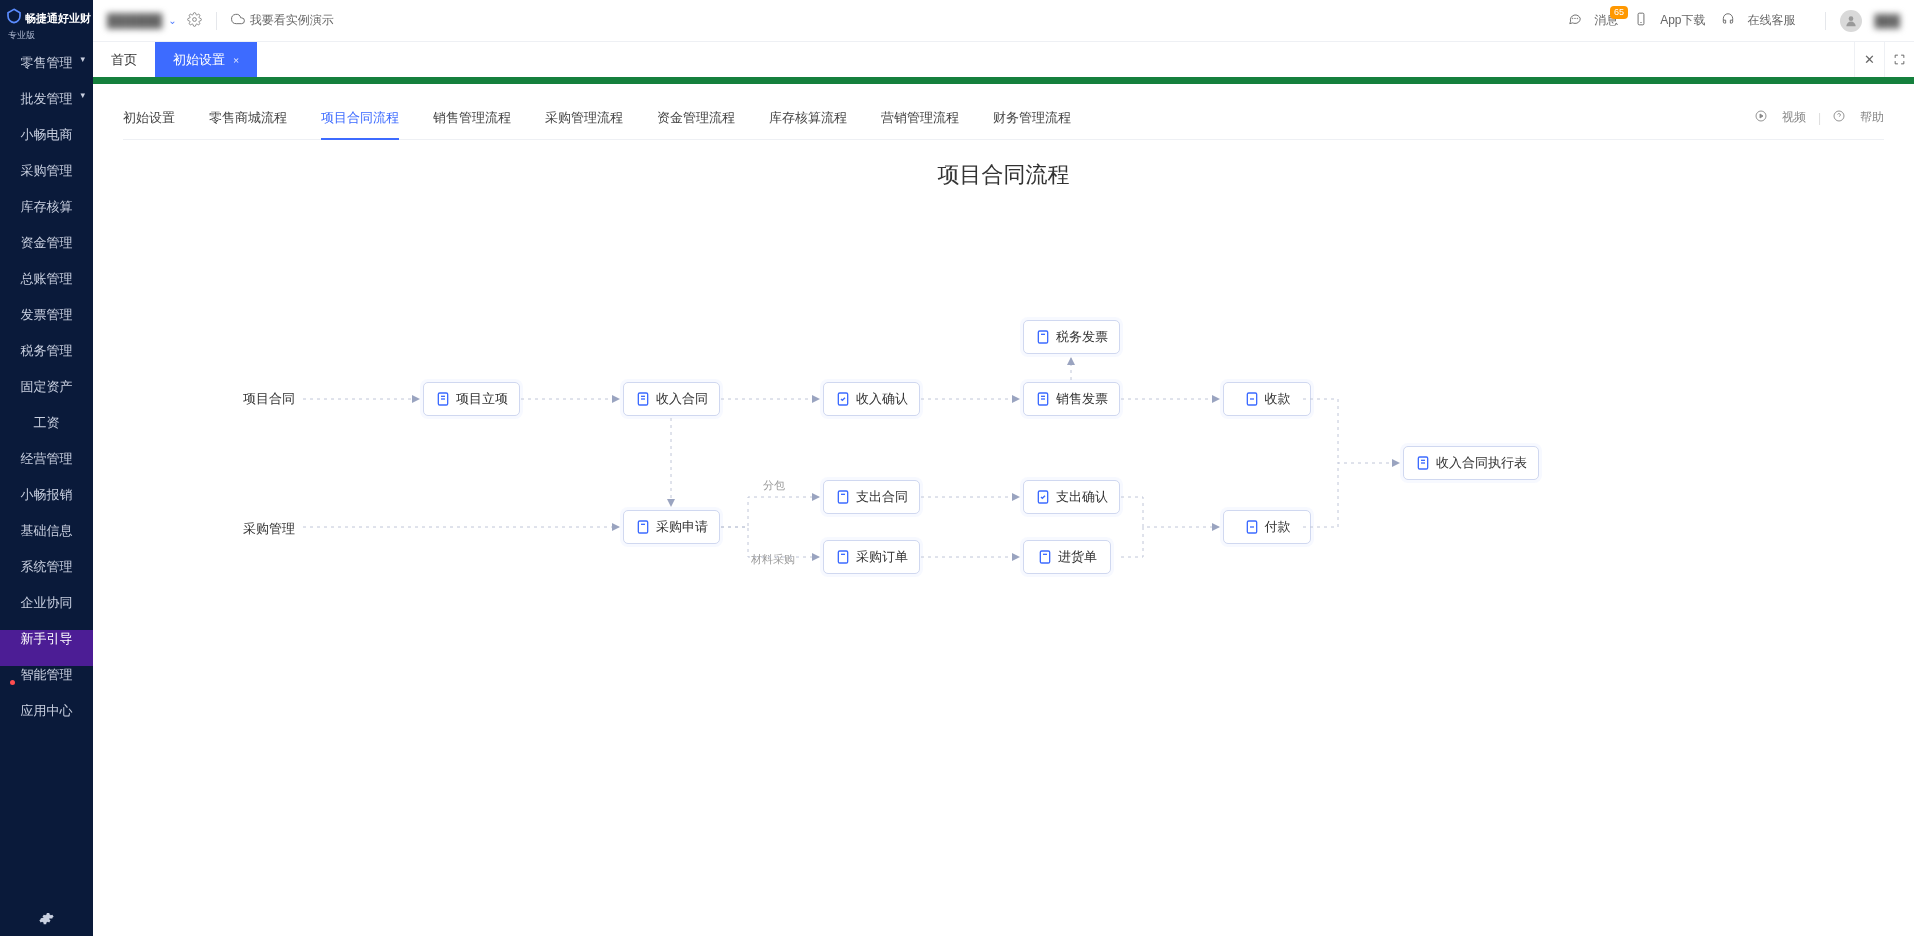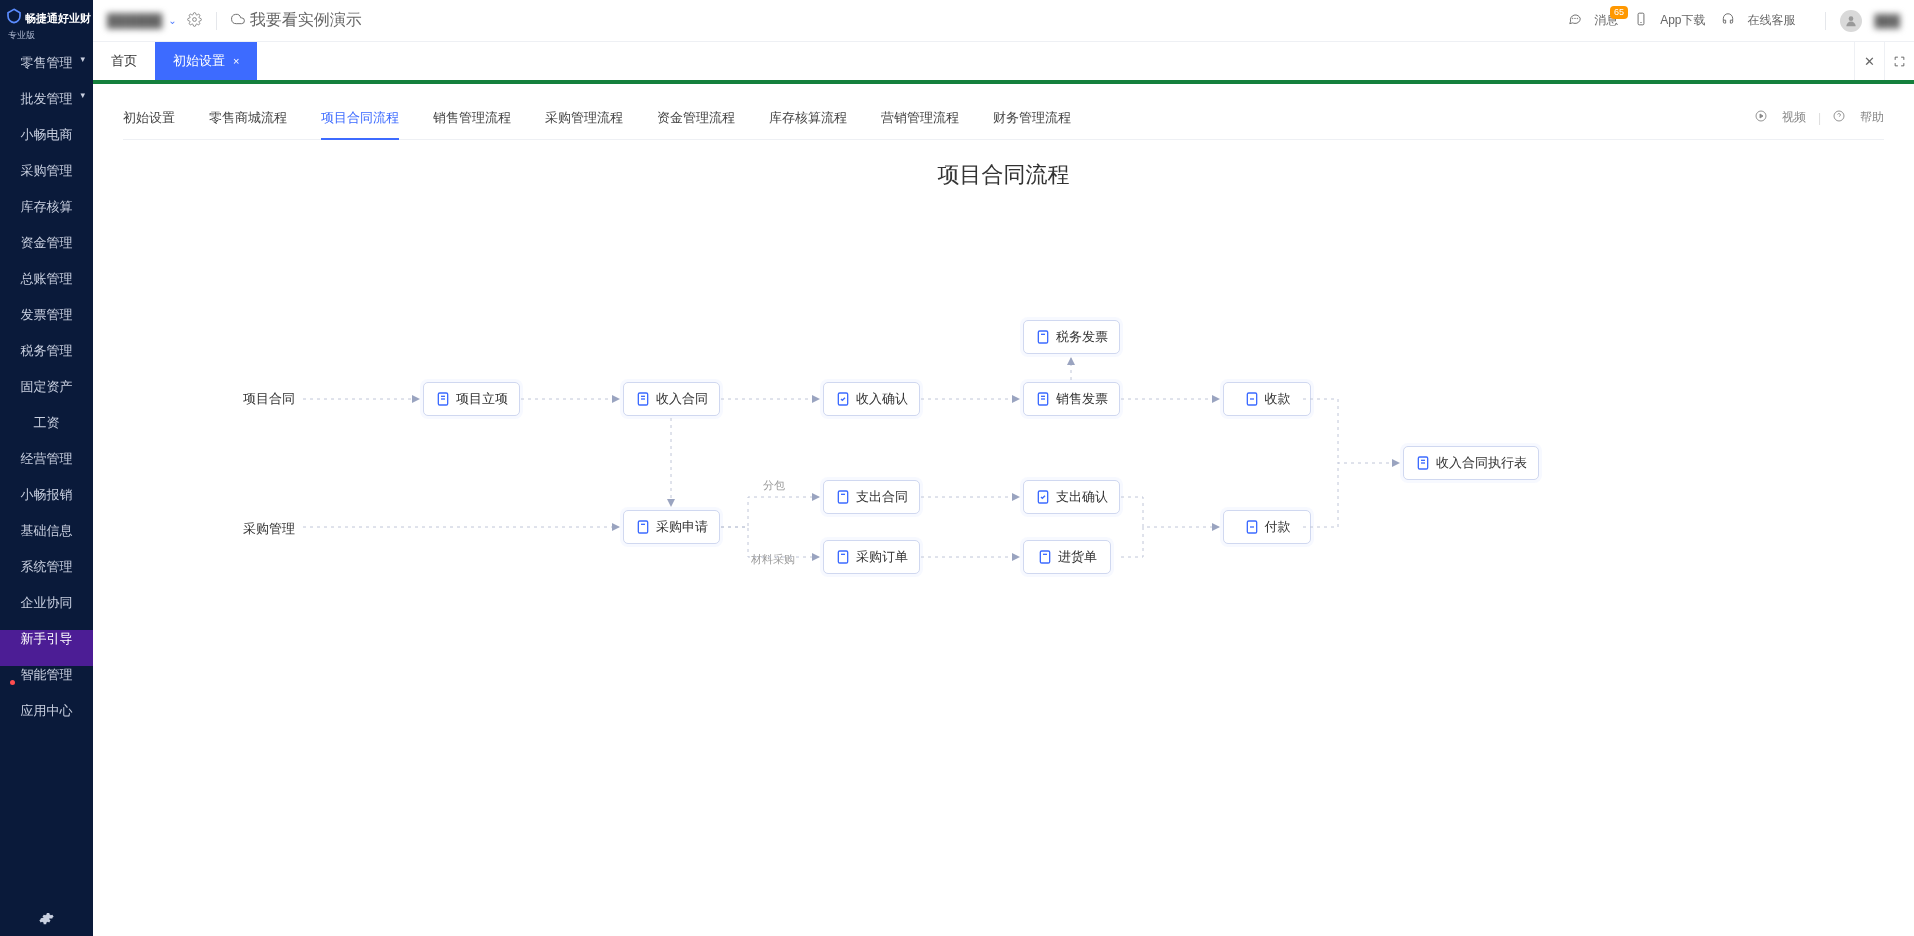--- a/index.html
+++ b/index.html
@@ -22,29 +22,29 @@
 
 
 .main { flex: 1; display: flex; flex-direction: column; min-width: 0; }
 
 
 .topbar { height: 42px; display: flex; align-items: center; padding: 0 14px; border-bottom: 1px solid #eef0f4; }
 .org-name { display: flex; align-items: center; gap: 10px; color: #666; cursor: pointer; filter: blur(3px); }
 .org-caret { color: #4f7cff; font-size: 10px; margin-left: 6px; }
 .top-gear { margin-left: 10px; color: #888; cursor: pointer; }
 .divider-v { width: 1px; height: 18px; background: #e5e7eb; margin: 0 14px; }
-.demo-link { display: flex; align-items: center; gap: 5px; color: #666; cursor: pointer; font-size: 16px; }
+.demo-link { display: flex; align-items: center; gap: 5px; color: #666; cursor: pointer; font-size: 12px; }
 .top-spacer { flex: 1; }
 .top-action { display: flex; align-items: center; gap: 12px; color: #666; margin-right: 16px; cursor: pointer; font-size: 12px; position: relative; }
 .badge { position: absolute; top: -6px; right: -10px; background: #ff9800; color: #fff; border-radius: 4px; font-size: 9px; padding: 0 4px; line-height: 13px; min-width: 16px; text-align: center; }
 .user-avatar { width: 22px; height: 22px; border-radius: 50%; background: #d9d9d9; display: flex; align-items: center; justify-content: center; color: #999; font-size: 11px; }
 .user-name { filter: blur(3px); }
 
 
-.tabline { height: 42px; display: flex; align-items: stretch; border-bottom: 4px solid #15803d; padding: 0; position: relative; }
+.tabline { height: 42px; display: flex; align-items: stretch; border-bottom: 7px solid #15803d; padding: 0; position: relative; font-family: Liberation Serif, serif; }
 .page-tab { display: flex; align-items: center; padding: 0 18px; color: #333; cursor: pointer; font-size: 13px; position: relative; }
 .page-tab.active { background: #3d6bff; color: #fff; }
 .page-tab .close-x { margin-left: 8px; font-size: 11px; }
 .tab-actions { position: absolute; right: 0; display: flex; align-items: center; height: 100%; }
 .tab-action-btn { width: 30px; height: 100%; display: flex; align-items: center; justify-content: center; cursor: pointer; color: #666; border-left: 1px solid #eef0f4; }
 
 
 .content { flex: 1; padding: 20px 30px; display: flex; flex-direction: column; min-height: 0; }
 .inner-tabs { display: flex; gap: 34px; border-bottom: 1px solid #eef0f4; position: relative; }
 .inner-tab { padding: 5px 0 12px; cursor: pointer; color: #444; font-size: 13px; position: relative; }

